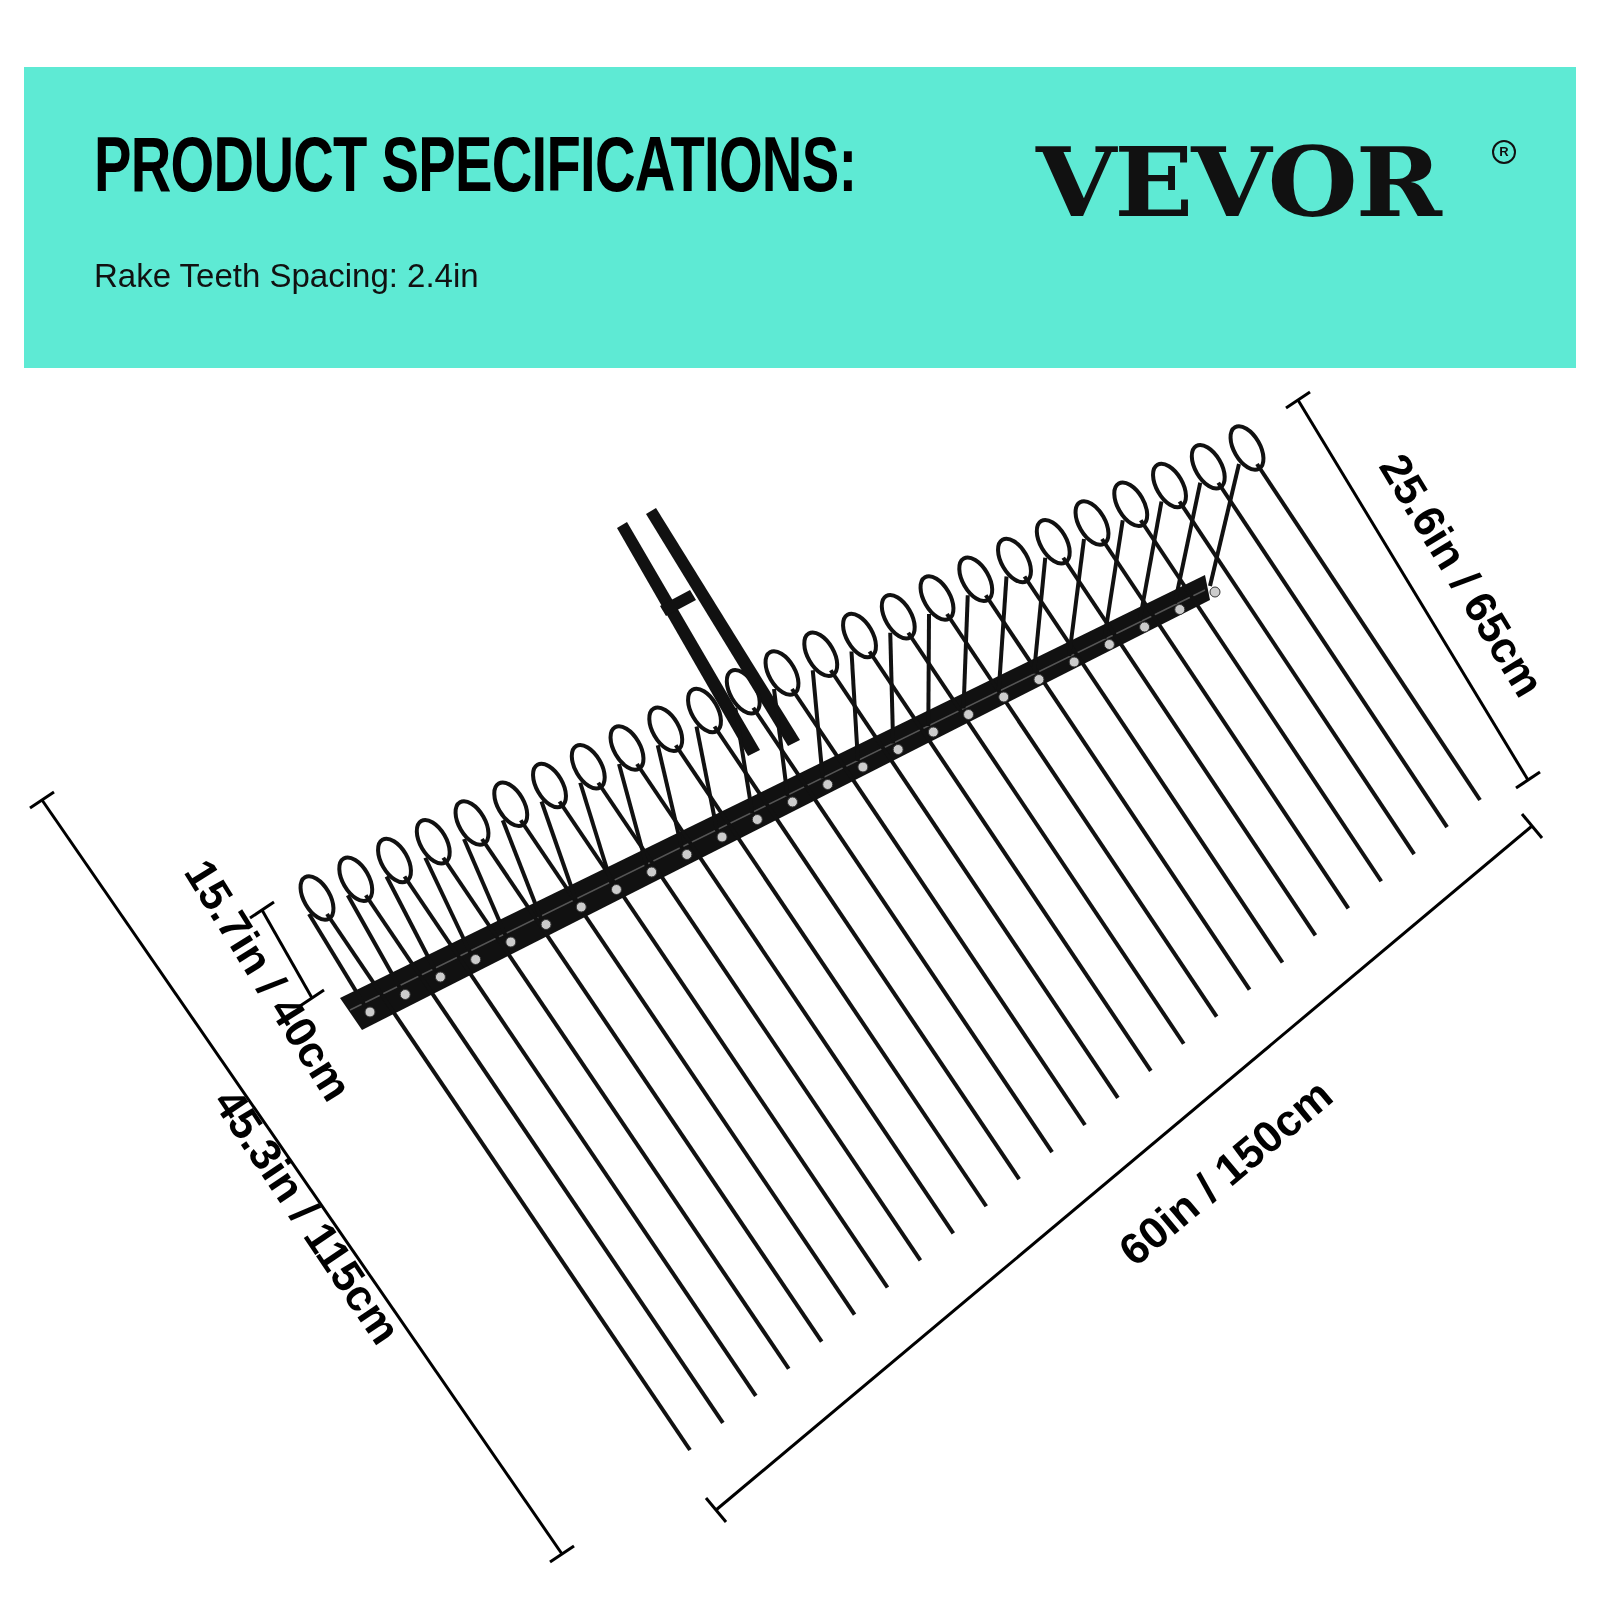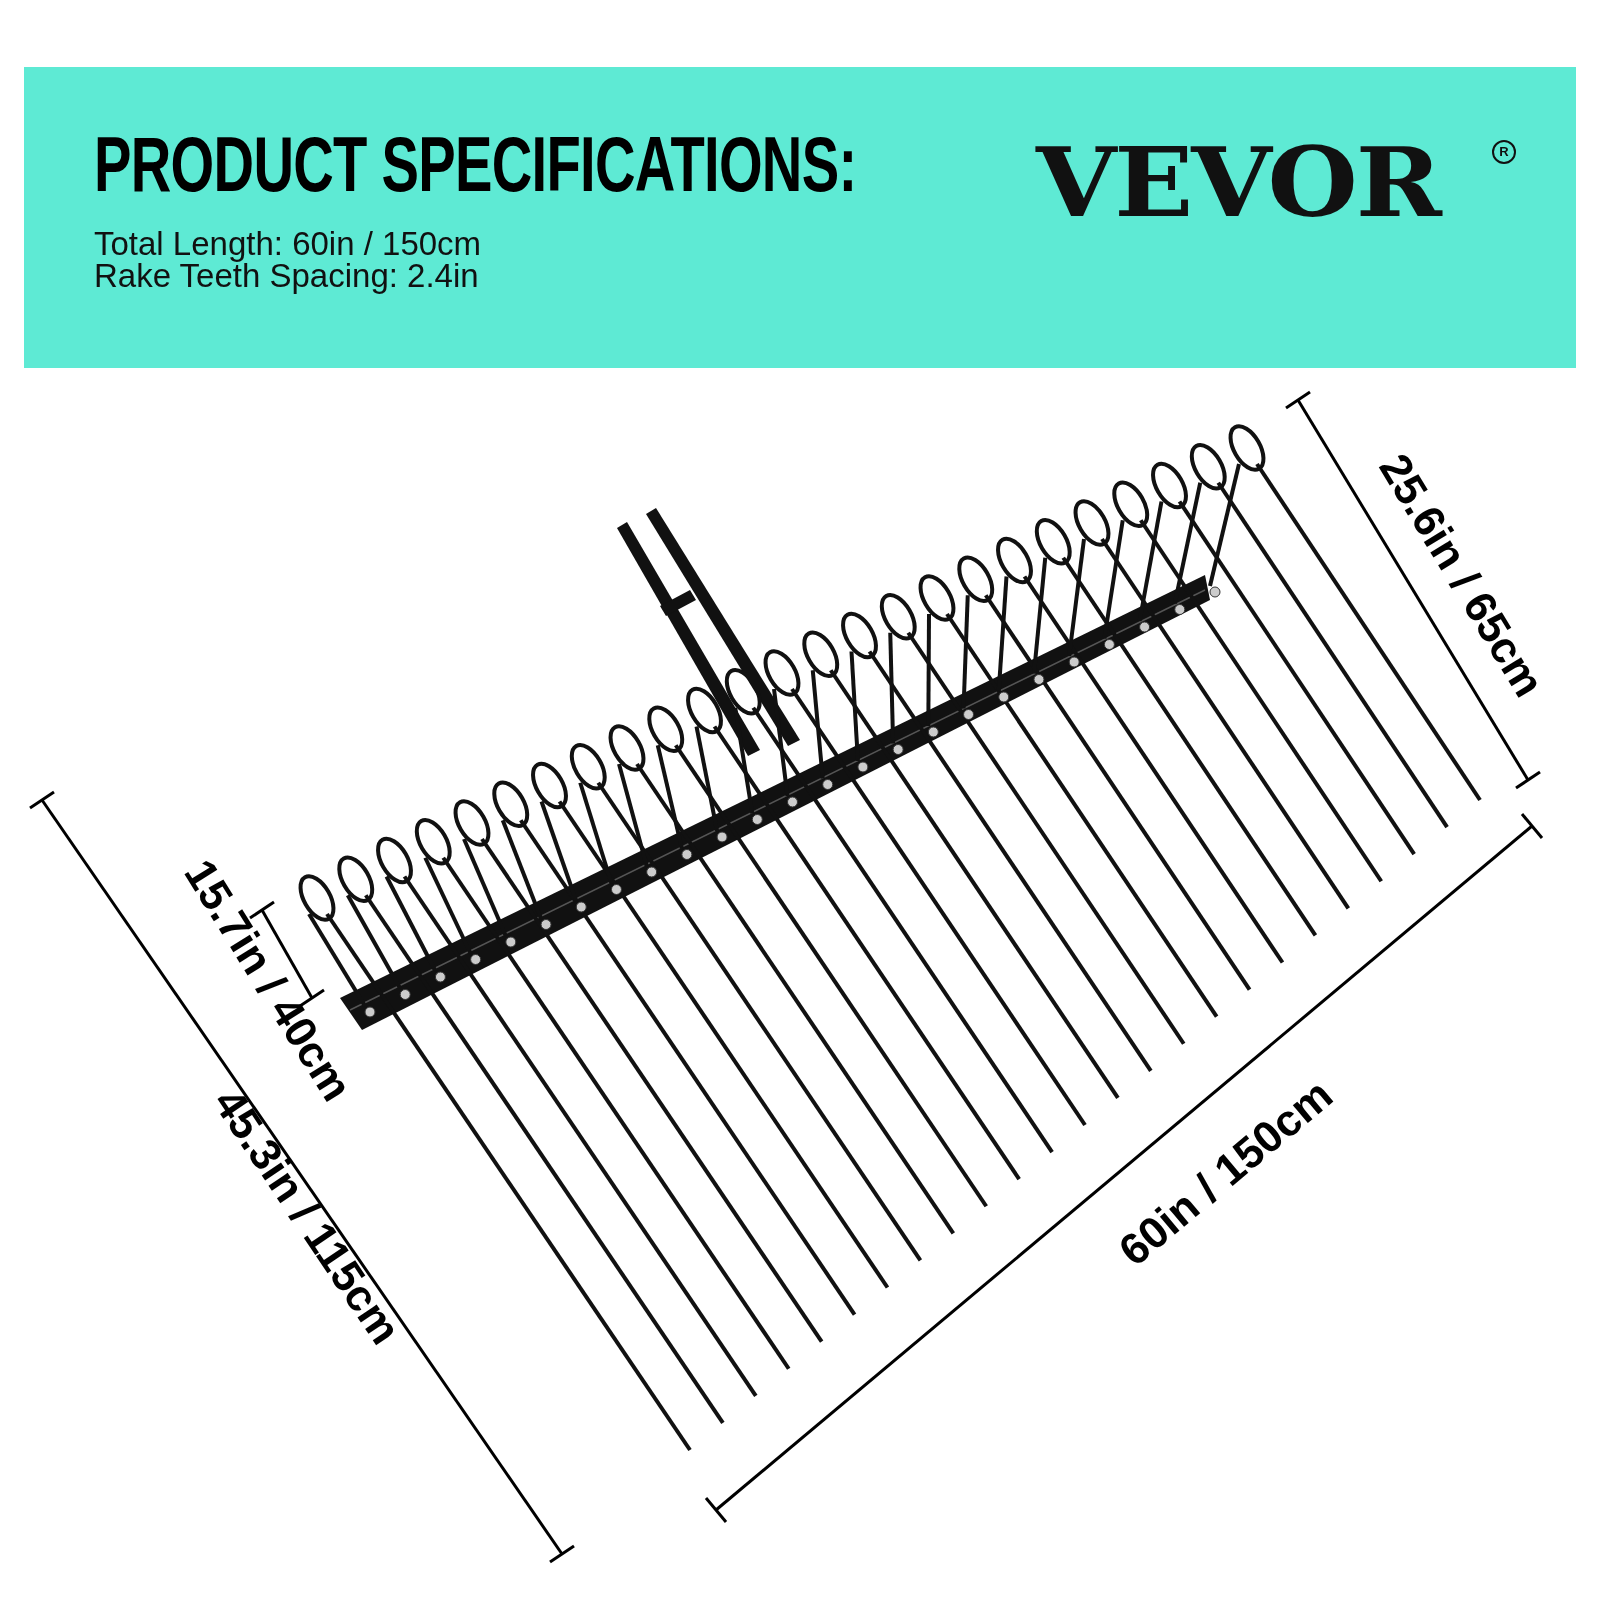--- a/index.html
+++ b/index.html
@@ -12,21 +12,20 @@
   .logo { position:absolute; left:1012px; top:68px; font-family:"DejaVu Serif", serif; font-weight:bold; font-size:96px; color:#111; letter-spacing:-2px; line-height:1; transform:scaleX(1.08); transform-origin:left top; }
   .reg { position:absolute; left:1468px; top:73px; width:20px; height:20px; border:2px solid #111; border-radius:50%; font-size:13px; font-weight:bold; text-align:center; line-height:20px; color:#111; }
   svg.diagram { position:absolute; left:0; top:0; }
   .dim-label { font-family:"Liberation Sans", sans-serif; font-weight:bold; font-size:44px; fill:#000; }
 </style>
 </head>
 <body>
 
 <div class="banner">
   <div class="title">PRODUCT SPECIFICATIONS:</div>
-  <div class="spec spec1">Total Length: 60in / 150cm</div>
   <div class="spec spec2">Rake Teeth Spacing: 2.4in</div>
   <div class="logo">VEVOR</div>
   <div class="reg">R</div>
 </div>
 
 <svg class="diagram" width="1600" height="1600" viewBox="0 0 1600 1600">
 
   <g fill="#111">
     <polygon points="617,528 627,522 760,750 748,756"></polygon>
     <polygon points="646,514 656,508 800,740 788,746"></polygon>

